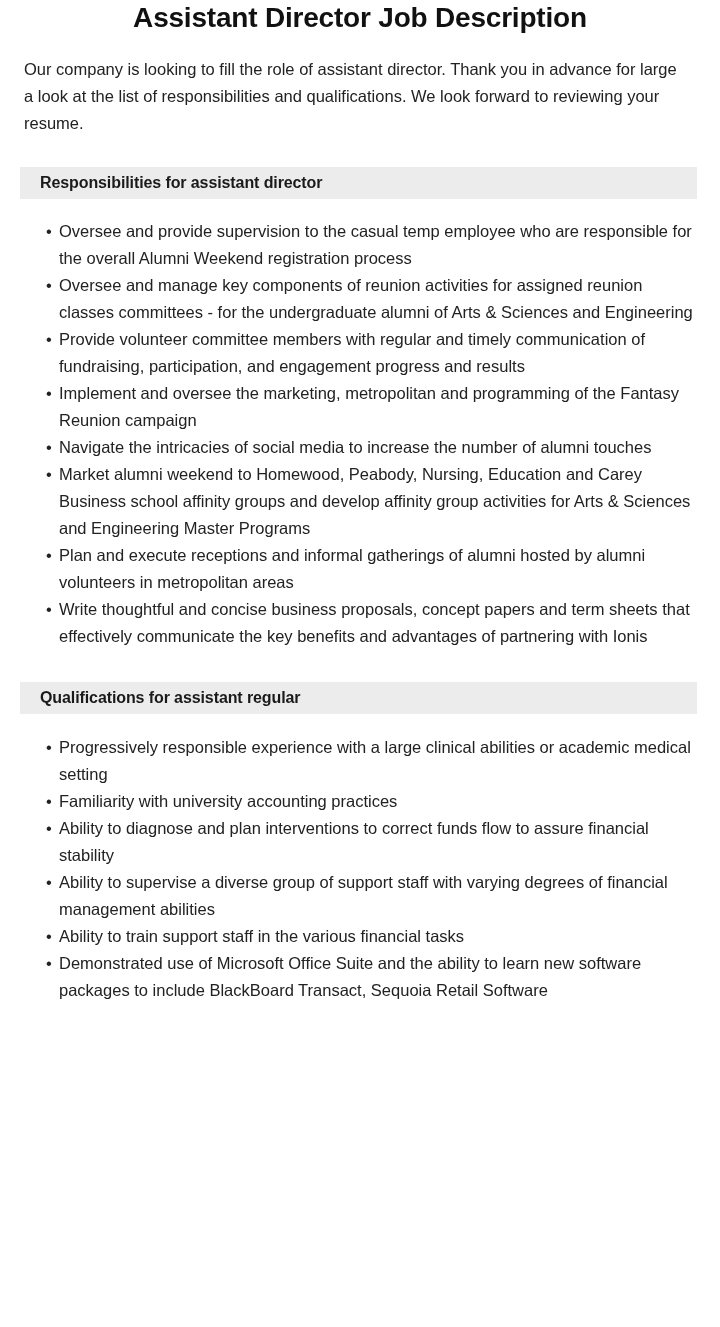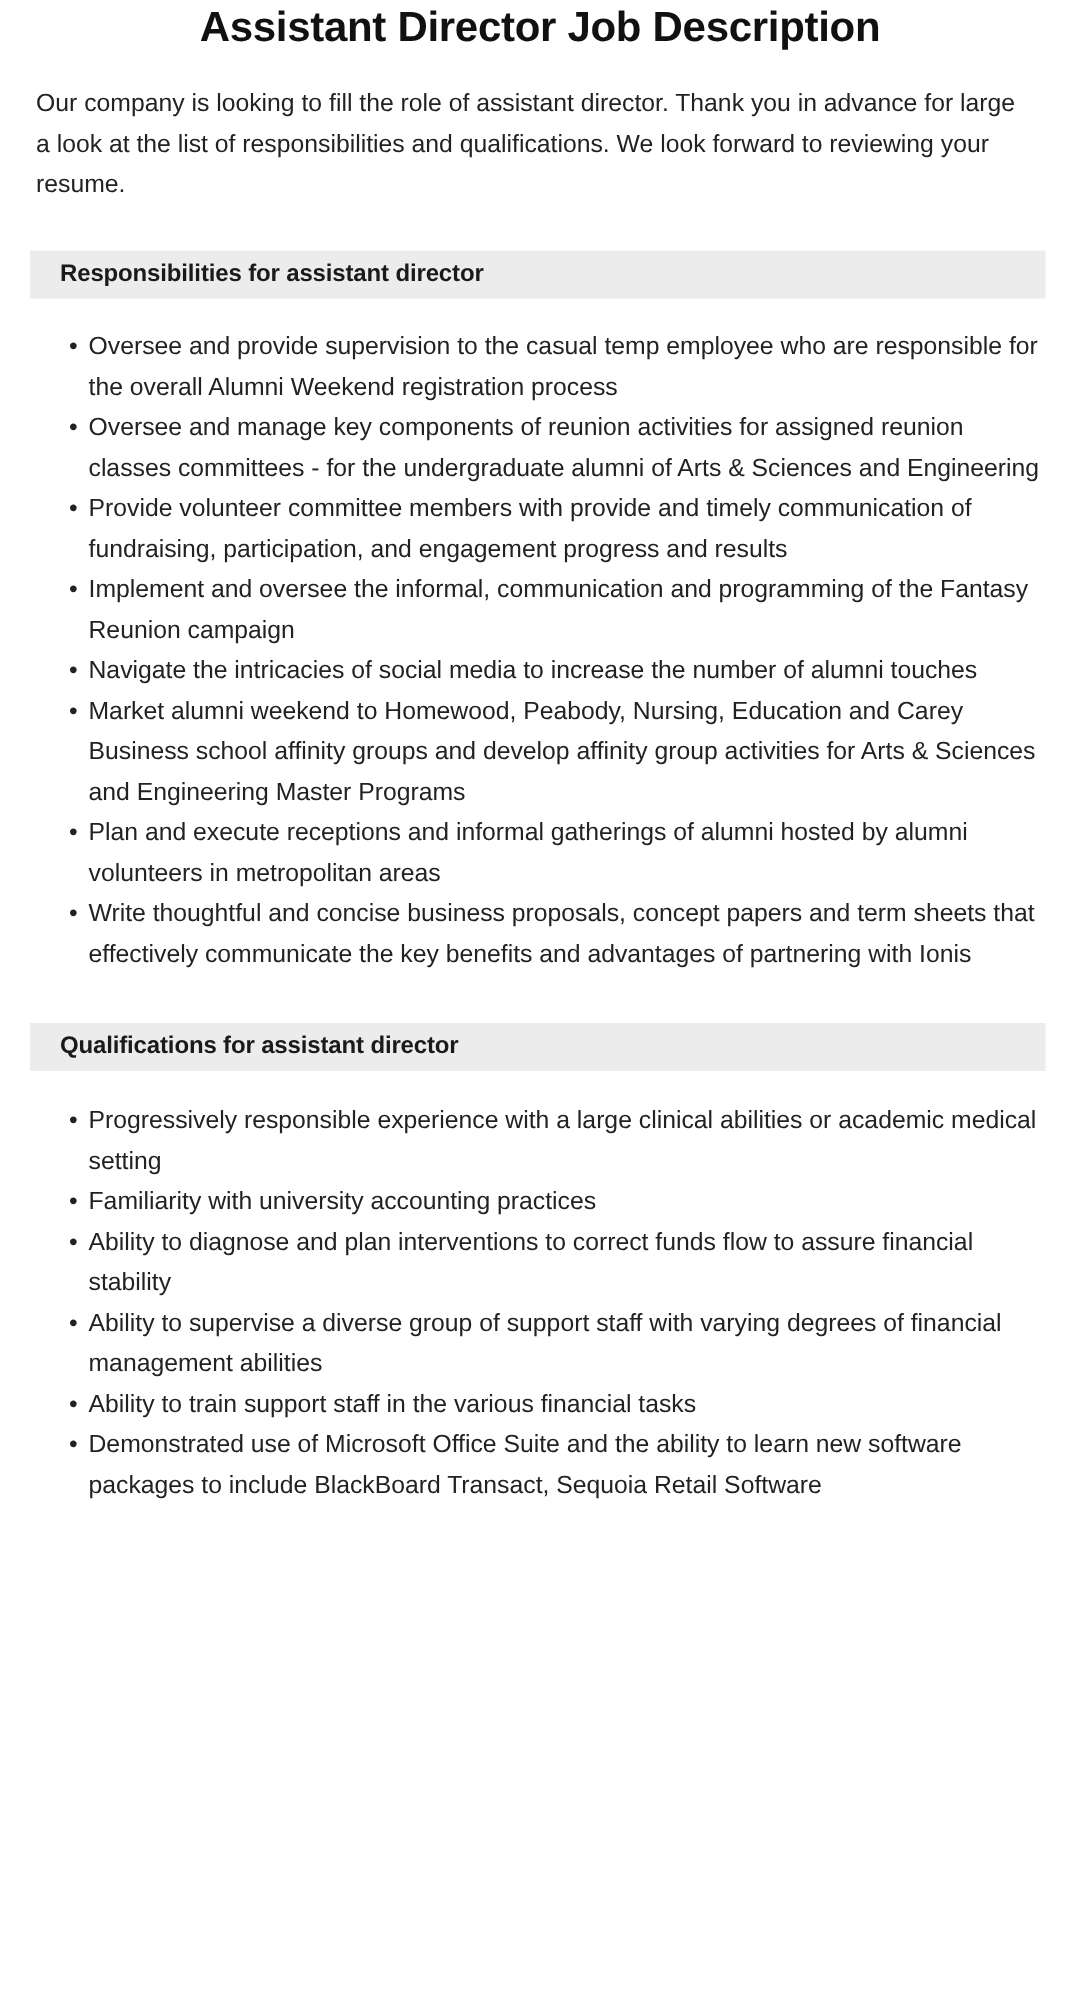--- a/index.html
+++ b/index.html
@@ -103,30 +103,30 @@
 
   <p class="intro">Our company is looking to fill the role of assistant director. Thank you in advance for large a look at the list of responsibilities and qualifications. We look forward to reviewing your resume.</p>
 
   <div class="section-band">
     <span class="section-band-label">Responsibilities for assistant director</span>
   </div>
 
   <ul class="bullet-list responsibilities-list">
     <li class="bullet-item">Oversee and provide supervision to the casual temp employee who are responsible for the overall Alumni Weekend registration process</li>
     <li class="bullet-item">Oversee and manage key components of reunion activities for assigned reunion classes committees - for the undergraduate alumni of Arts &amp; Sciences and Engineering</li>
-    <li class="bullet-item">Provide volunteer committee members with provide and timely communication of fundraising, participation, and engagement progress and results</li>
-    <li class="bullet-item">Implement and oversee the informal, communication and programming of the Fantasy Reunion campaign</li>
+    <li class="bullet-item">Provide volunteer committee members with regular and timely communication of fundraising, participation, and engagement progress and results</li>
+    <li class="bullet-item">Implement and oversee the marketing, metropolitan and programming of the Fantasy Reunion campaign</li>
     <li class="bullet-item">Navigate the intricacies of social media to increase the number of alumni touches</li>
     <li class="bullet-item">Market alumni weekend to Homewood, Peabody, Nursing, Education and Carey Business school affinity groups and develop affinity group activities for Arts &amp; Sciences and Engineering Master Programs</li>
     <li class="bullet-item">Plan and execute receptions and informal gatherings of alumni hosted by alumni volunteers in metropolitan areas</li>
     <li class="bullet-item">Write thoughtful and concise business proposals, concept papers and term sheets that effectively communicate the key benefits and advantages of partnering with Ionis</li>
   </ul>
 
   <div class="section-band qualifications">
-    <span class="section-band-label">Qualifications for assistant director</span>
+    <span class="section-band-label">Qualifications for assistant regular</span>
   </div>
 
   <ul class="bullet-list qualifications-list">
     <li class="bullet-item">Progressively responsible experience with a large clinical abilities or academic medical setting</li>
     <li class="bullet-item">Familiarity with university accounting practices</li>
     <li class="bullet-item">Ability to diagnose and plan interventions to correct funds flow to assure financial stability</li>
     <li class="bullet-item">Ability to supervise a diverse group of support staff with varying degrees of financial management abilities</li>
     <li class="bullet-item">Ability to train support staff in the various financial tasks</li>
     <li class="bullet-item">Demonstrated use of Microsoft Office Suite and the ability to learn new software packages to include BlackBoard Transact, Sequoia Retail Software</li>
   </ul>

